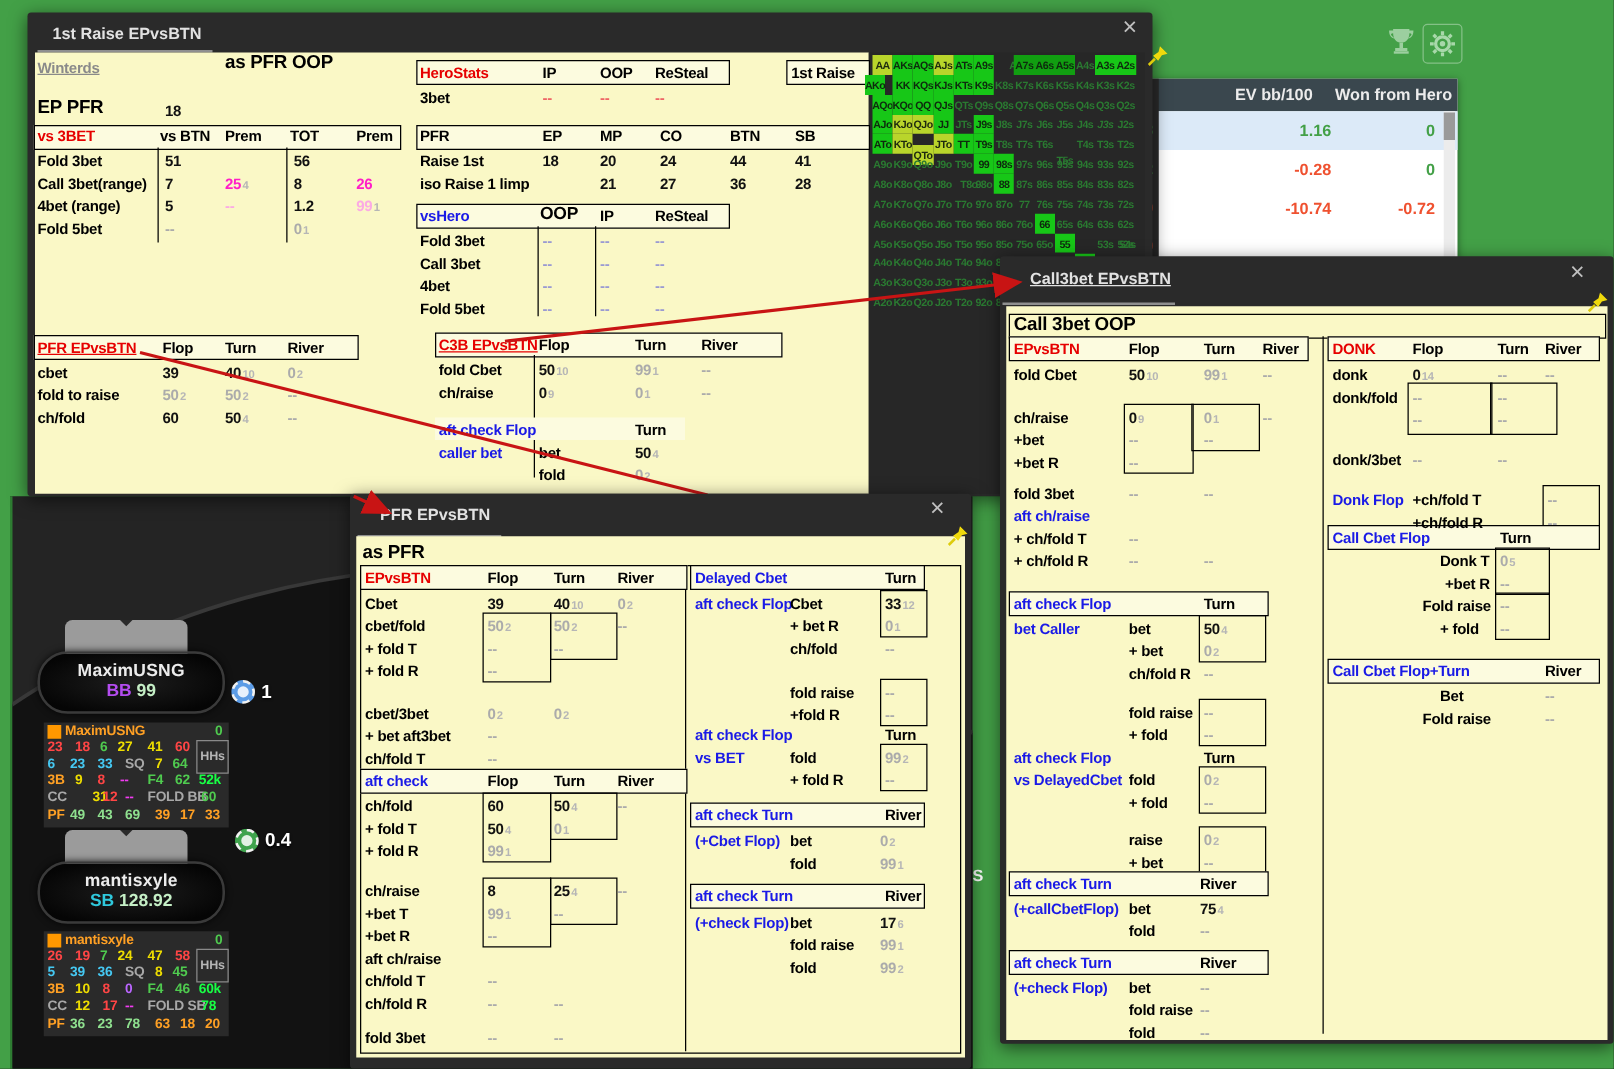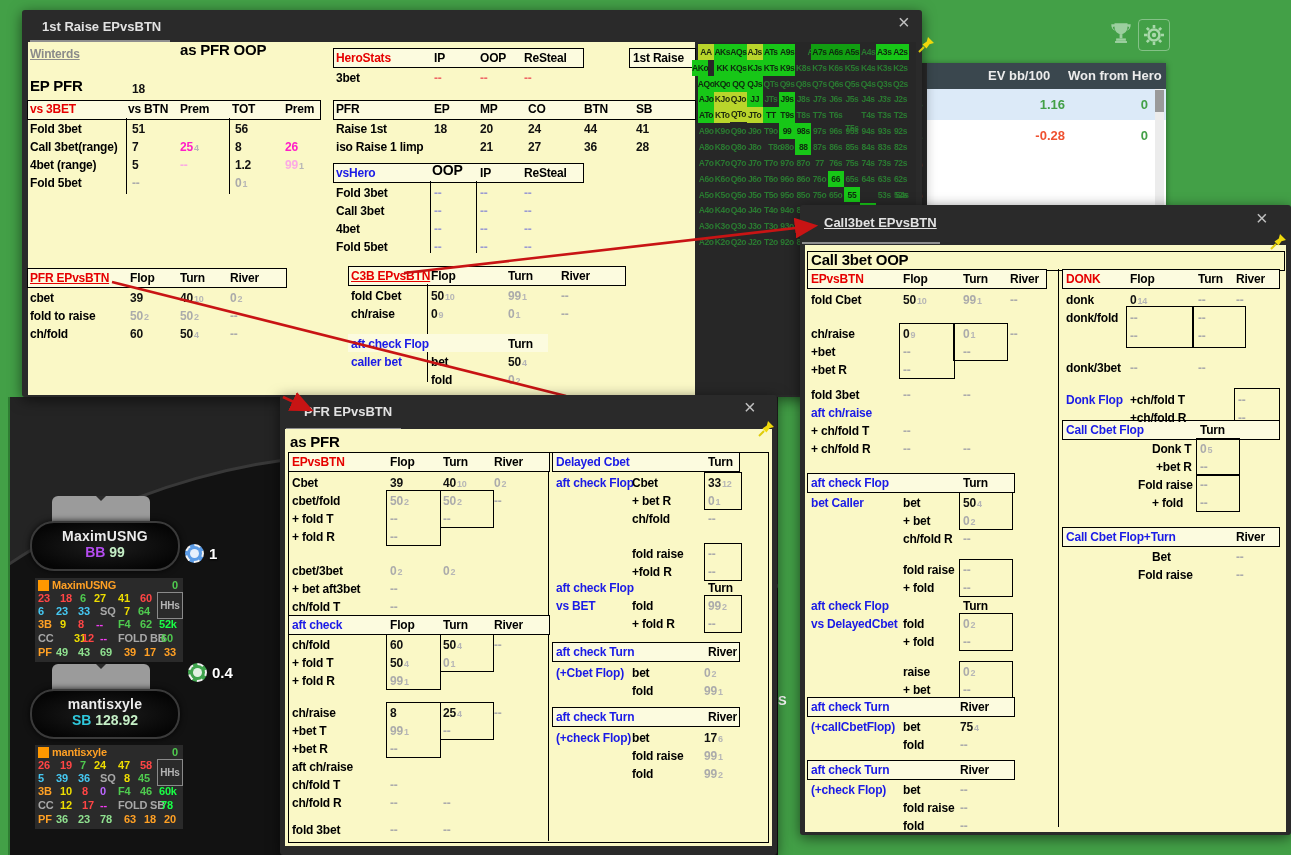--- a/index.html
+++ b/index.html
@@ -214,20 +214,24 @@
         <span style="left: 68px;">EV bb/100</span>
         <span style="left: 148px;">Won from Hero</span>
       </div>
       <div class="evrow evsel" style="top: 26px;">
         <span class="cg" style="left: 45px; width: 100px;">1.16</span>
         <span class="cg" style="left: 150px; width: 78px;">0</span>
       </div>
       <div class="evrow" style="top: 57px;">
         <span class="cr" style="left: 45px; width: 100px;">-0.28</span>
         <span class="cg" style="left: 150px; width: 78px;">0</span>
+      </div>
+      <div class="evrow" style="top: 88px;">
+        <span class="cr" style="left: 45px; width: 100px;">-10.74</span>
+        <span class="cr" style="left: 150px; width: 78px;">-0.72</span>
       </div>
       <div class="sbtrack">
         <div class="sbthumb"></div>
       </div>
     </div>
   </div>
 <div id="popups-root">
     <div class="popup" style="left: 22px; top: 10px; width: 900px; height: 387px; z-index: 10;">
       <div class="ptitle" style="left: 20px; top: 9px;">1st Raise EPvsBTN</div>
       <div class="tabline" style="left: 8px; top: 30px; width: 140px; height: 2px;"></div>
@@ -404,21 +408,21 @@
       <div class="mc m-bright" style="left: 757px; top: 81.55px; width: 16.2px; height: 15.85px;">J9s</div>
       <div class="mc" style="left: 773.2px; top: 81.55px; width: 16.2px; height: 15.85px;">J8s</div>
       <div class="mc" style="left: 789.4px; top: 81.55px; width: 16.2px; height: 15.85px;">J7s</div>
       <div class="mc" style="left: 805.6px; top: 81.55px; width: 16.2px; height: 15.85px;">J6s</div>
       <div class="mc" style="left: 821.8px; top: 81.55px; width: 16.2px; height: 15.85px;">J5s</div>
       <div class="mc" style="left: 838px; top: 81.55px; width: 16.2px; height: 15.85px;">J4s</div>
       <div class="mc" style="left: 854.2px; top: 81.55px; width: 16.2px; height: 15.85px; font-style: italic;">J3s</div>
       <div class="mc" style="left: 870.4px; top: 81.55px; width: 16.2px; height: 15.85px;">J2s</div>
       <div class="mc m-bright" style="left: 676px; top: 97.4px; width: 16.2px; height: 15.85px;">ATo</div>
       <div class="mc m-lime" style="left: 692.2px; top: 97.4px; width: 16.2px; height: 15.85px;">KTo</div>
-      <div class="mc m-lime" style="left: 708.4px; top: 96px; width: 16.2px; height: 15.85px;">QTo</div>
+      <div class="mc m-lime" style="left: 708.4px; top: 106px; width: 16.2px; height: 15.85px;">QTo</div>
       <div class="mc m-lime" style="left: 724.6px; top: 97.4px; width: 16.2px; height: 15.85px;">JTo</div>
       <div class="mc m-bright" style="left: 740.8px; top: 97.4px; width: 16.2px; height: 15.85px;">TT</div>
       <div class="mc m-bright" style="left: 757px; top: 97.4px; width: 16.2px; height: 15.85px;">T9s</div>
       <div class="mc" style="left: 773.2px; top: 97.4px; width: 16.2px; height: 15.85px;">T8s</div>
       <div class="mc" style="left: 789.4px; top: 97.4px; width: 16.2px; height: 15.85px;">T7s</div>
       <div class="mc" style="left: 805.6px; top: 97.4px; width: 16.2px; height: 15.85px;">T6s</div>
       <div class="mc" style="left: 821.8px; top: 110px; width: 16.2px; height: 15.85px;">T5s</div>
       <div class="mc" style="left: 838px; top: 97.4px; width: 16.2px; height: 15.85px;">T4s</div>
       <div class="mc" style="left: 854.2px; top: 97.4px; width: 16.2px; height: 15.85px;">T3s</div>
       <div class="mc" style="left: 870.4px; top: 97.4px; width: 16.2px; height: 15.85px;">T2s</div>

